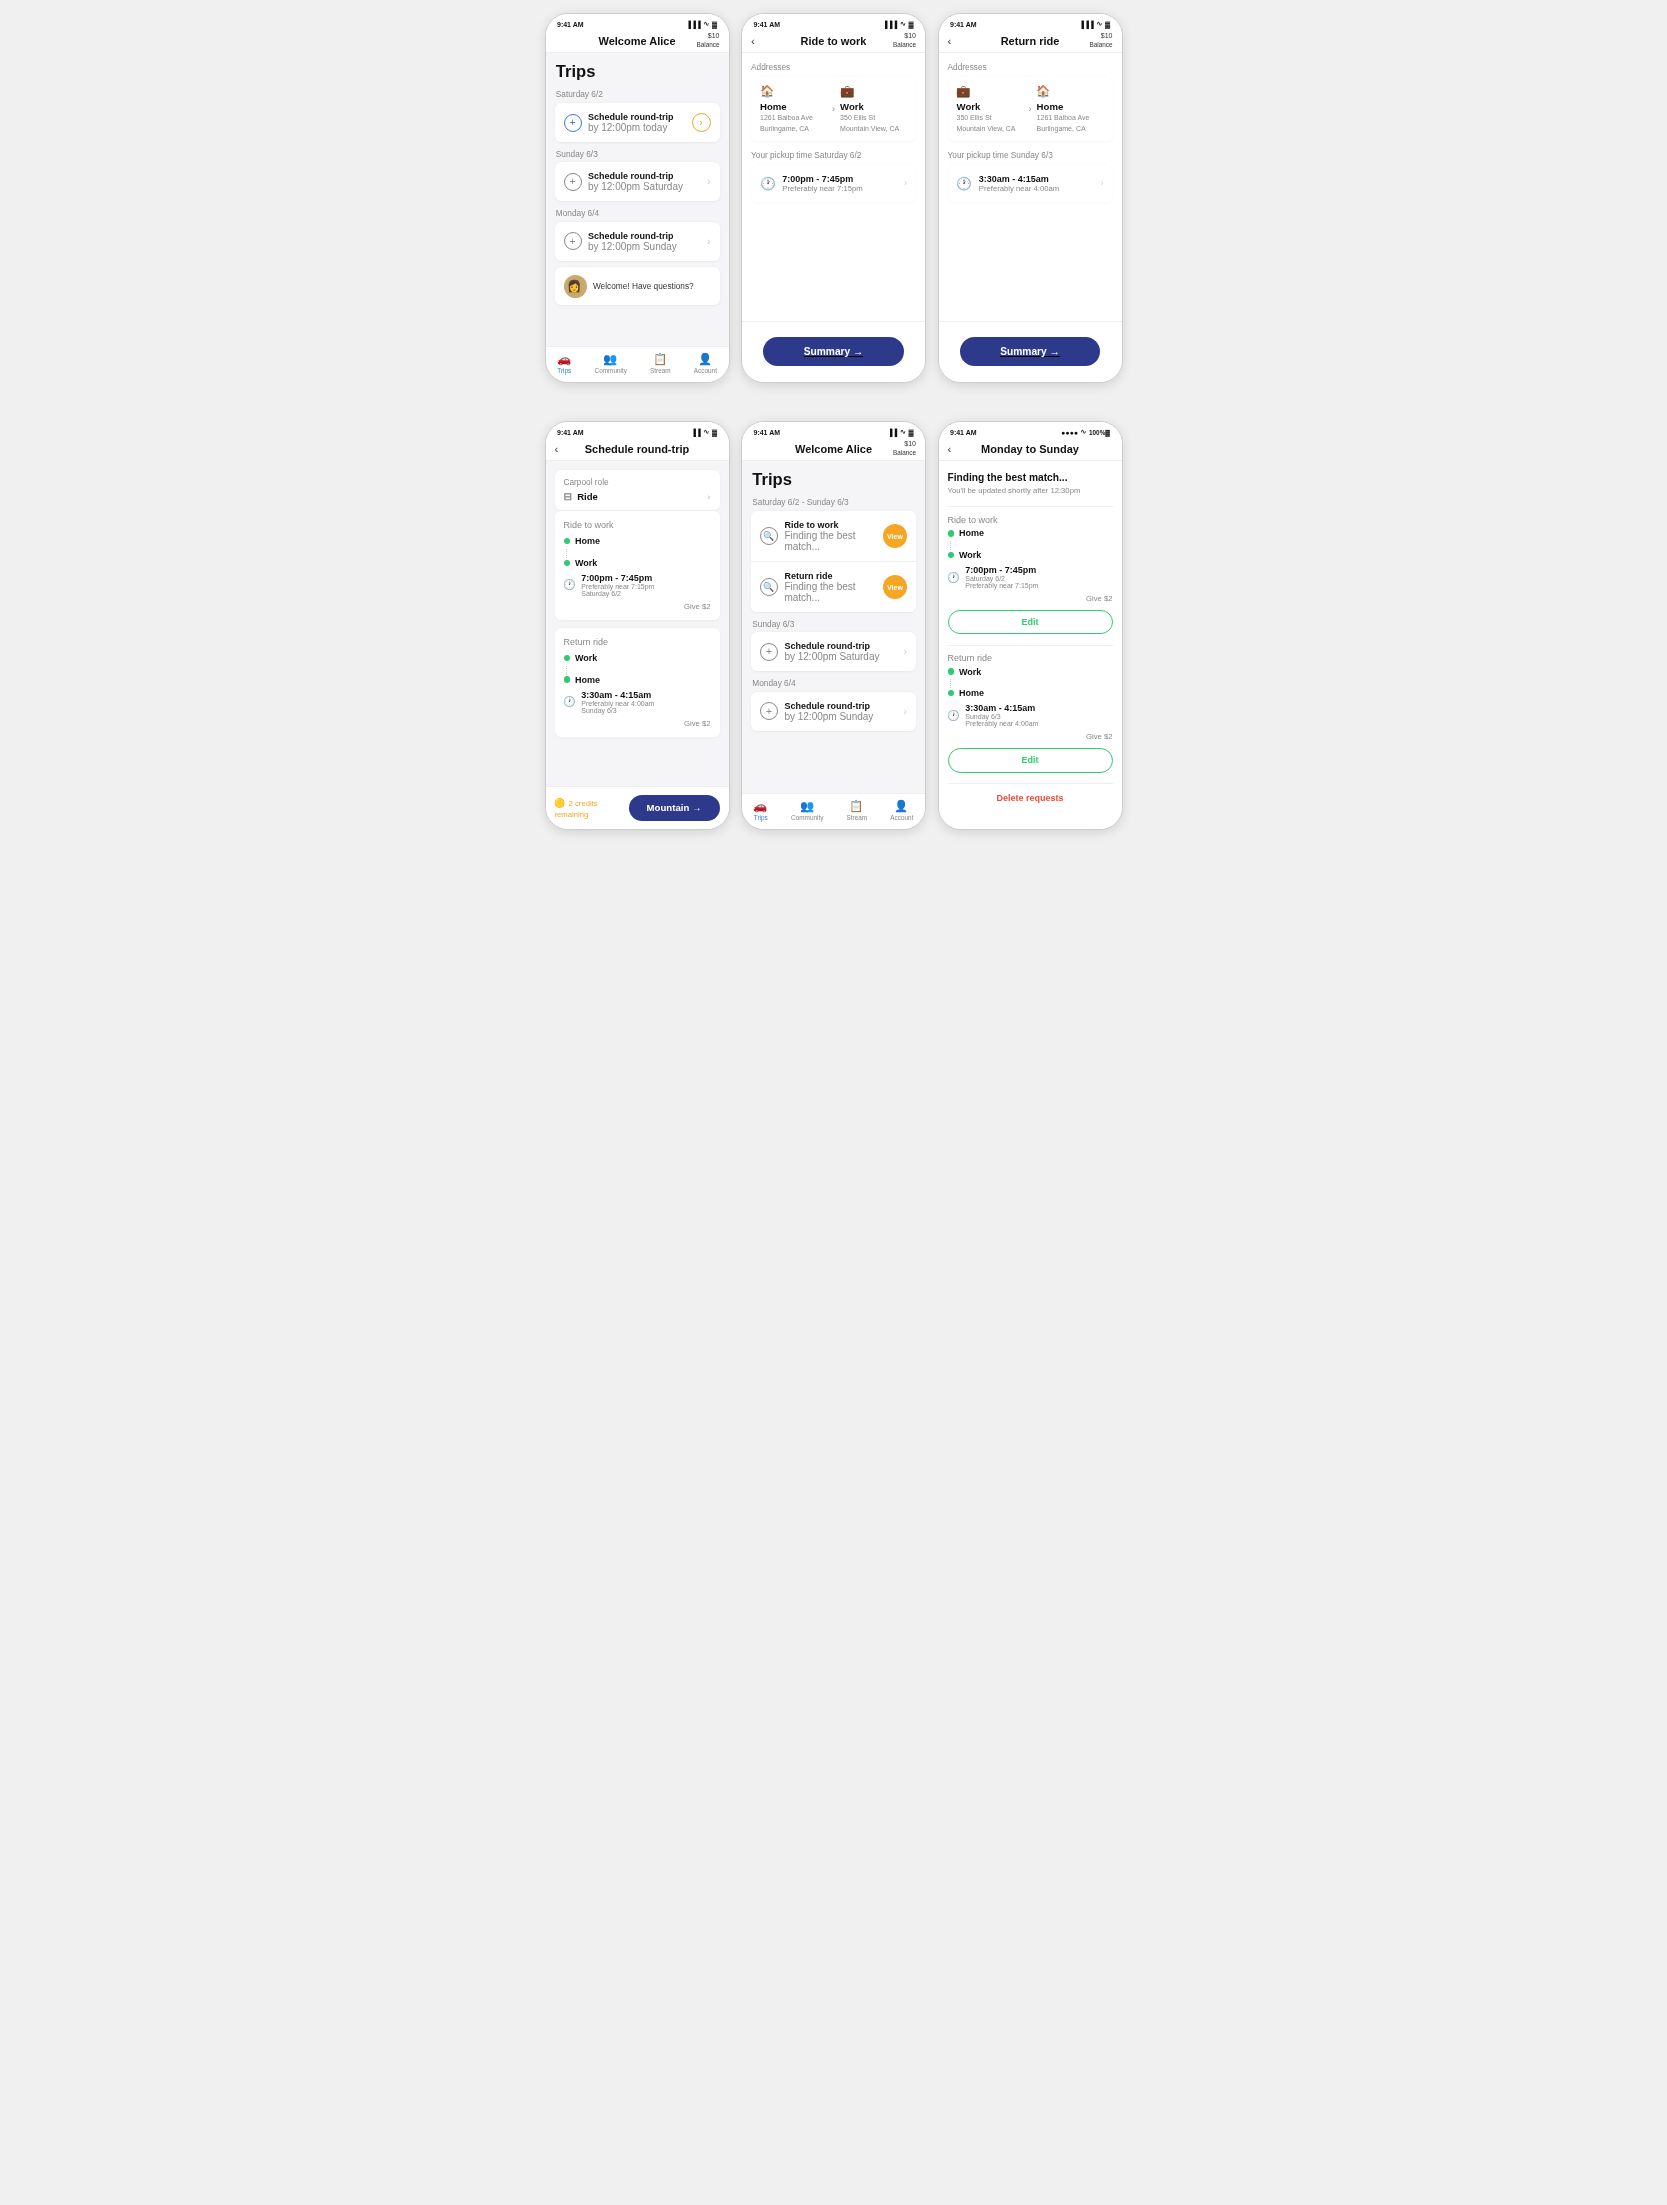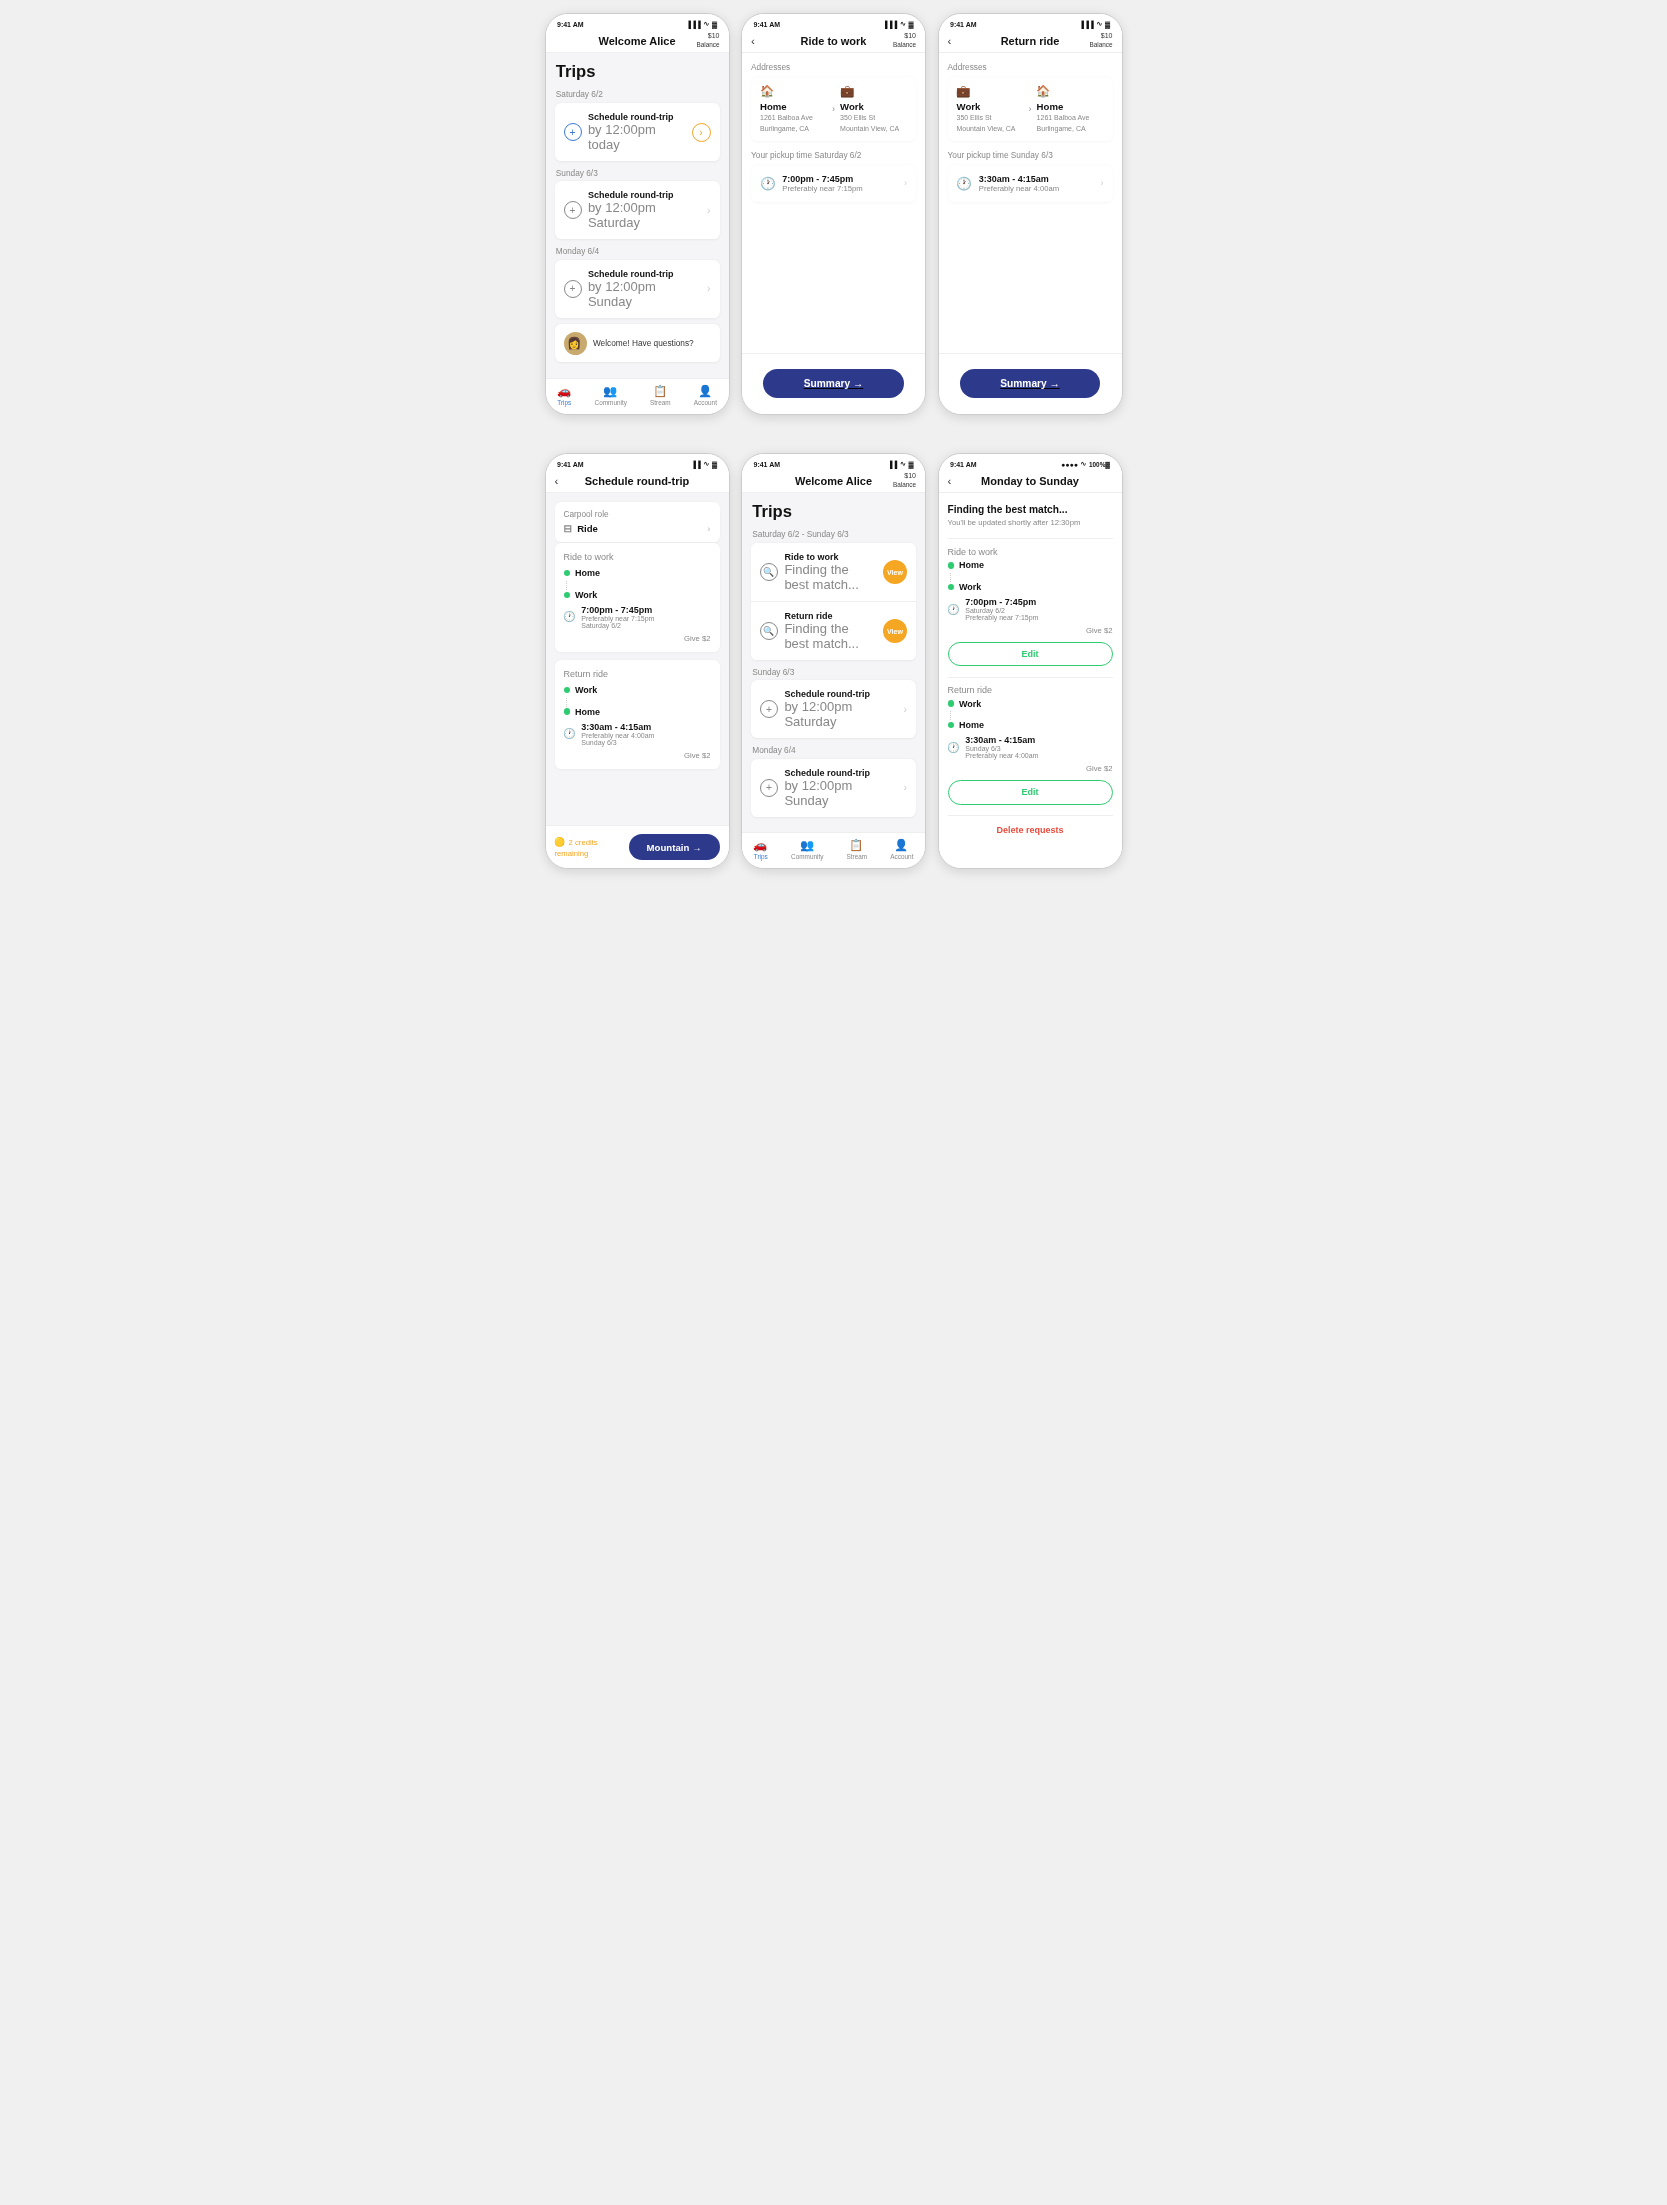--- a/index.html
+++ b/index.html
@@ -121,21 +121,21 @@
       border: 1.3px solid #666;
       display: flex;
       align-items: center;
       justify-content: center;
       color: #666;
       font-size: 9px;
       flex-shrink: 0;
     }
     .trip-card .trip-info { flex: 1; }
     .trip-card .trip-name { font-size: 9px; font-weight: 600; color: #111; }
-    .trip-card .trip-sub { font-size: 13px; color: #888; }
+    .trip-card .trip-sub { font-size: 10px; color: #888; }
     .trip-card .trip-arrow { color: #ccc; font-size: 10.2px; }
 
     
     .bottom-nav {
       display: flex;
       justify-content: space-around;
       align-items: center;
       padding: 5.1px 0 7.7px;
       background: #fff;
       border-top: 0.6px solid #eee;

